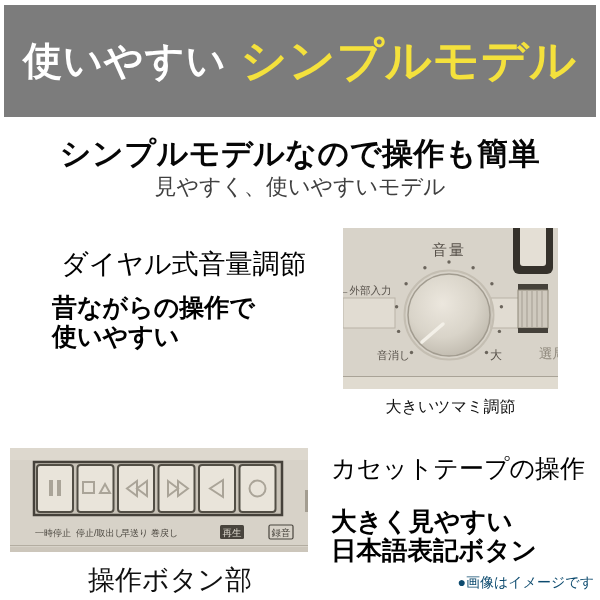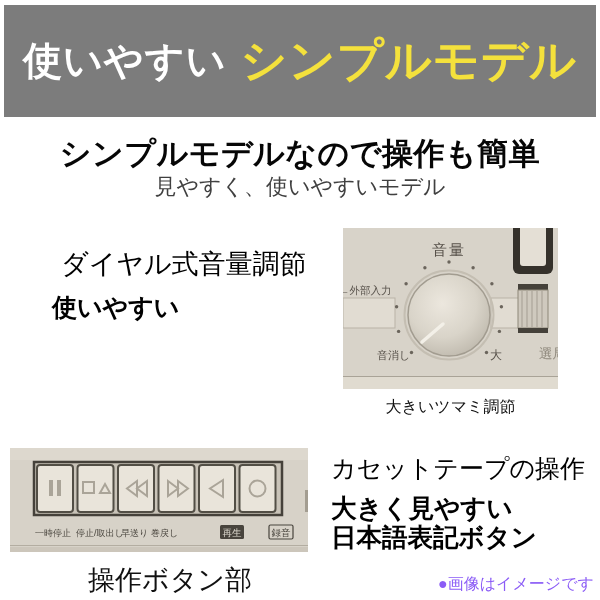--- a/index.html
+++ b/index.html
@@ -24,42 +24,43 @@
   .dial-text p{margin:0;font-size:25px;font-weight:700;line-height:29px;color:#000;}
   .dial-photo{position:absolute;left:343px;top:228px;margin:0;width:215px;height:161px;}
   .dial-caption{position:absolute;left:343px;top:397px;width:215px;text-align:center;
             font-size:16px;font-weight:500;color:#111;}
 
   
   .buttons-photo{position:absolute;left:10px;top:448px;margin:0;width:242px;height:104px;}
   .buttons-caption{position:absolute;left:30px;top:562px;width:280px;text-align:center;
             font-size:27px;font-weight:500;color:#111;}
   .cassette-text{position:absolute;left:331px;top:452px;}
-  .cassette-text h2{margin:0 0 9px 0;font-size:25px;font-weight:400;color:#000;}
+  .cassette-text h2{margin:0 0 22px 0;font-size:25px;font-weight:400;color:#000;}
   .cassette-text p{margin:0;font-size:25.5px;font-weight:700;line-height:29px;color:#000;}
 
-  .footer-note{position:absolute;right:6px;top:574px;font-size:16px;font-weight:500;color:#8b5cf6;}
+  .footer-note{position:absolute;right:6px;top:574px;font-size:14px;font-weight:500;color:#0c4a6e;}
 
   svg text{font-family:"Liberation Sans","DejaVu Sans",sans-serif;}
 </style>
 </head>
 <body>
 
 <div class="page">
 
   <header class="banner">
     <span class="b1">使いやすい</span>
     <span class="b2">シンプルモデル</span>
   </header>
 
   <div class="headline">シンプルモデルなので操作も簡単</div>
   <div class="subheadline">見やすく、使いやすいモデル</div>
 
   <section class="dial-text">
     <h2>ダイヤル式音量調節</h2>
+    <p>昔ながらの操作で</p>
     <p>使いやすい</p>
   </section>
 
   <figure class="dial-photo">
     <svg width="215" height="161" viewBox="0 0 215 161">
       <defs>
         <radialGradient id="knobGrad" cx="42%" cy="36%" r="75%">
           <stop offset="0%" stop-color="#ece7de"></stop>
           <stop offset="55%" stop-color="#d9d4c9"></stop>
           <stop offset="100%" stop-color="#b9b3a7"></stop>

